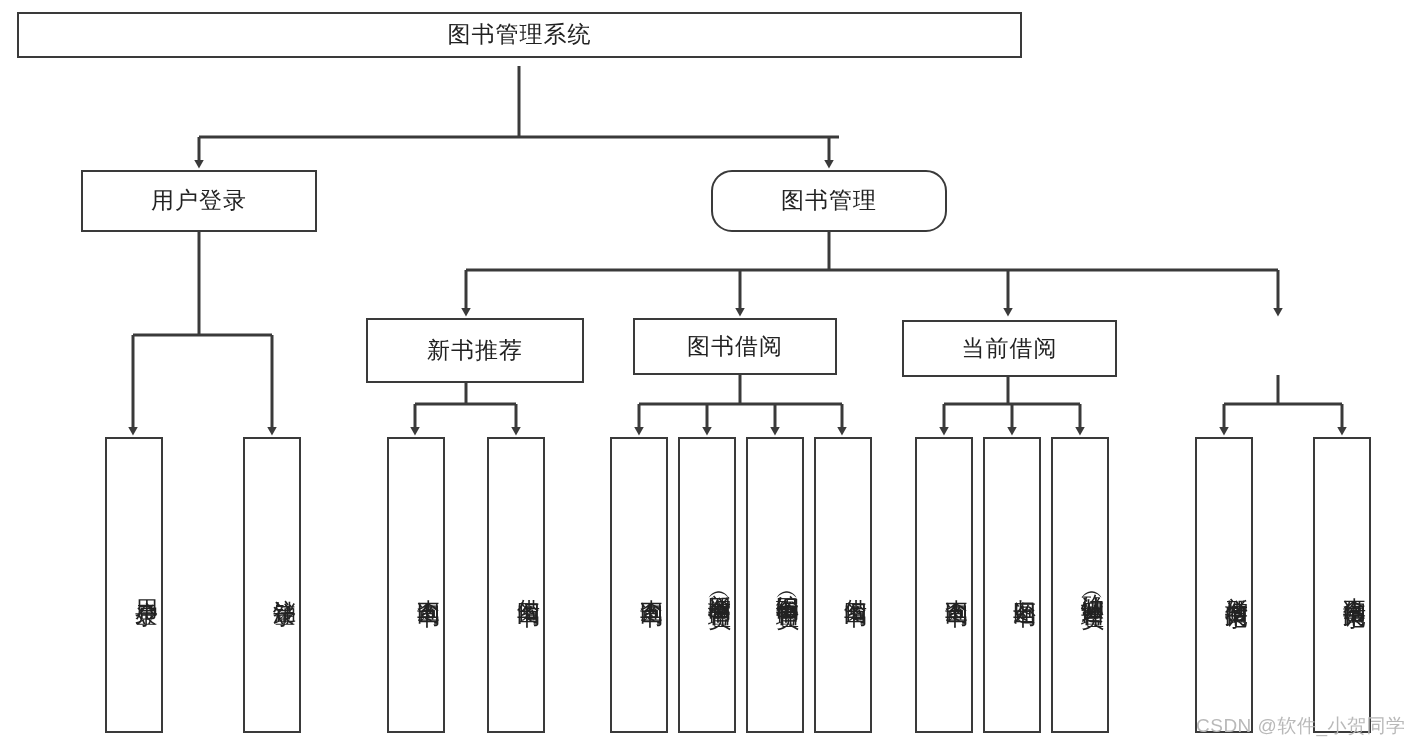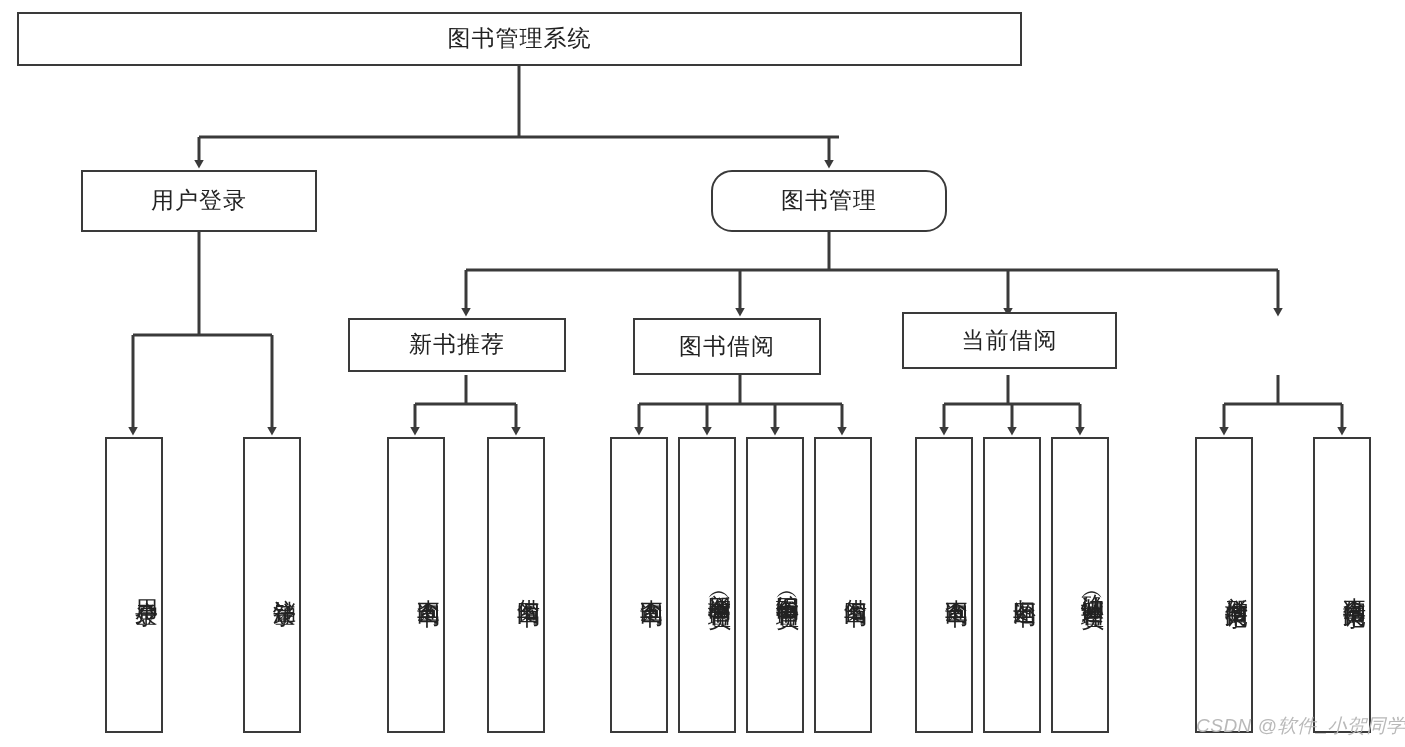--- a/index.html
+++ b/index.html
@@ -55,21 +55,20 @@
     display: block;
     writing-mode: vertical-rl;
     text-orientation: upright;
   }
   .watermark {
     position: absolute;
     color: #b9b9b9;
     font-size: 19px;
     white-space: nowrap;
     letter-spacing: 0.5px;
-    font-style: italic;
   }
 </style>
 </head>
 <body>
 
 <div id="canvas" style="background: rgb(255, 255, 255);">
 
   <svg class="edges" viewBox="0 0 1405 747" xmlns="http://www.w3.org/2000/svg">
     <defs>
       <marker id="arrow" markerWidth="9" markerHeight="10" refX="0.5" refY="5" orient="auto" markerUnits="userSpaceOnUse">
@@ -113,38 +112,38 @@
       <path d="M1012,404 L1012,427" marker-end="url(#arrow)"></path>
       <path d="M1080,404 L1080,427" marker-end="url(#arrow)"></path>
 
       <path d="M1278,375 L1278,404"></path>
       <path d="M1224,404 L1342,404"></path>
       <path d="M1224,404 L1224,427" marker-end="url(#arrow)"></path>
       <path d="M1342,404 L1342,427" marker-end="url(#arrow)"></path>
     </g>
   </svg>
 
-  <div class="node horizontal" id="node-root" style="left: 17px; top: 12px; width: 1005px; height: 54px;">
+  <div class="node horizontal" id="node-root" style="left: 17px; top: 12px; width: 1005px; height: 46px;">
     <span>图书管理系统</span>
   </div>
 
   <div class="node horizontal" id="node-l2-0" style="left: 81px; top: 170px; width: 236px; height: 62px;">
     <span>用户登录</span>
   </div>
   <div class="node horizontal" id="node-l2-1" style="left: 711px; top: 170px; width: 236px; height: 62px; border-radius: 21px;">
     <span>图书管理</span>
   </div>
 
-  <div class="node horizontal" id="node-l3-0" style="left: 348px; top: 318px; width: 218px; height: 54px; text-align: right;">
+  <div class="node horizontal" id="node-l3-0" style="left: 366px; top: 318px; width: 218px; height: 65px; text-align: right;">
     <span>新书推荐</span>
   </div>
-  <div class="node horizontal" id="node-l3-1" style="left: 633px; top: 318px; width: 188px; height: 57px;">
+  <div class="node horizontal" id="node-l3-1" style="left: 633px; top: 318px; width: 204px; height: 57px;">
     <span>图书借阅</span>
   </div>
-  <div class="node horizontal" id="node-l3-2" style="left: 902px; top: 312px; width: 215px; height: 57px;">
+  <div class="node horizontal" id="node-l3-2" style="left: 902px; top: 320px; width: 215px; height: 57px;">
     <span>当前借阅</span>
   </div>
 
   <div class="node vertical" id="node-leaf-0" style="left: 105px; top: 437px; width: 58px; height: 296px;">
     <span>用户登录</span>
   </div>
   <div class="node vertical" id="node-leaf-1" style="left: 243px; top: 437px; width: 58px; height: 296px;">
     <span>注销登录</span>
   </div>
   <div class="node vertical" id="node-leaf-2" style="left: 387px; top: 437px; width: 58px; height: 296px;">

